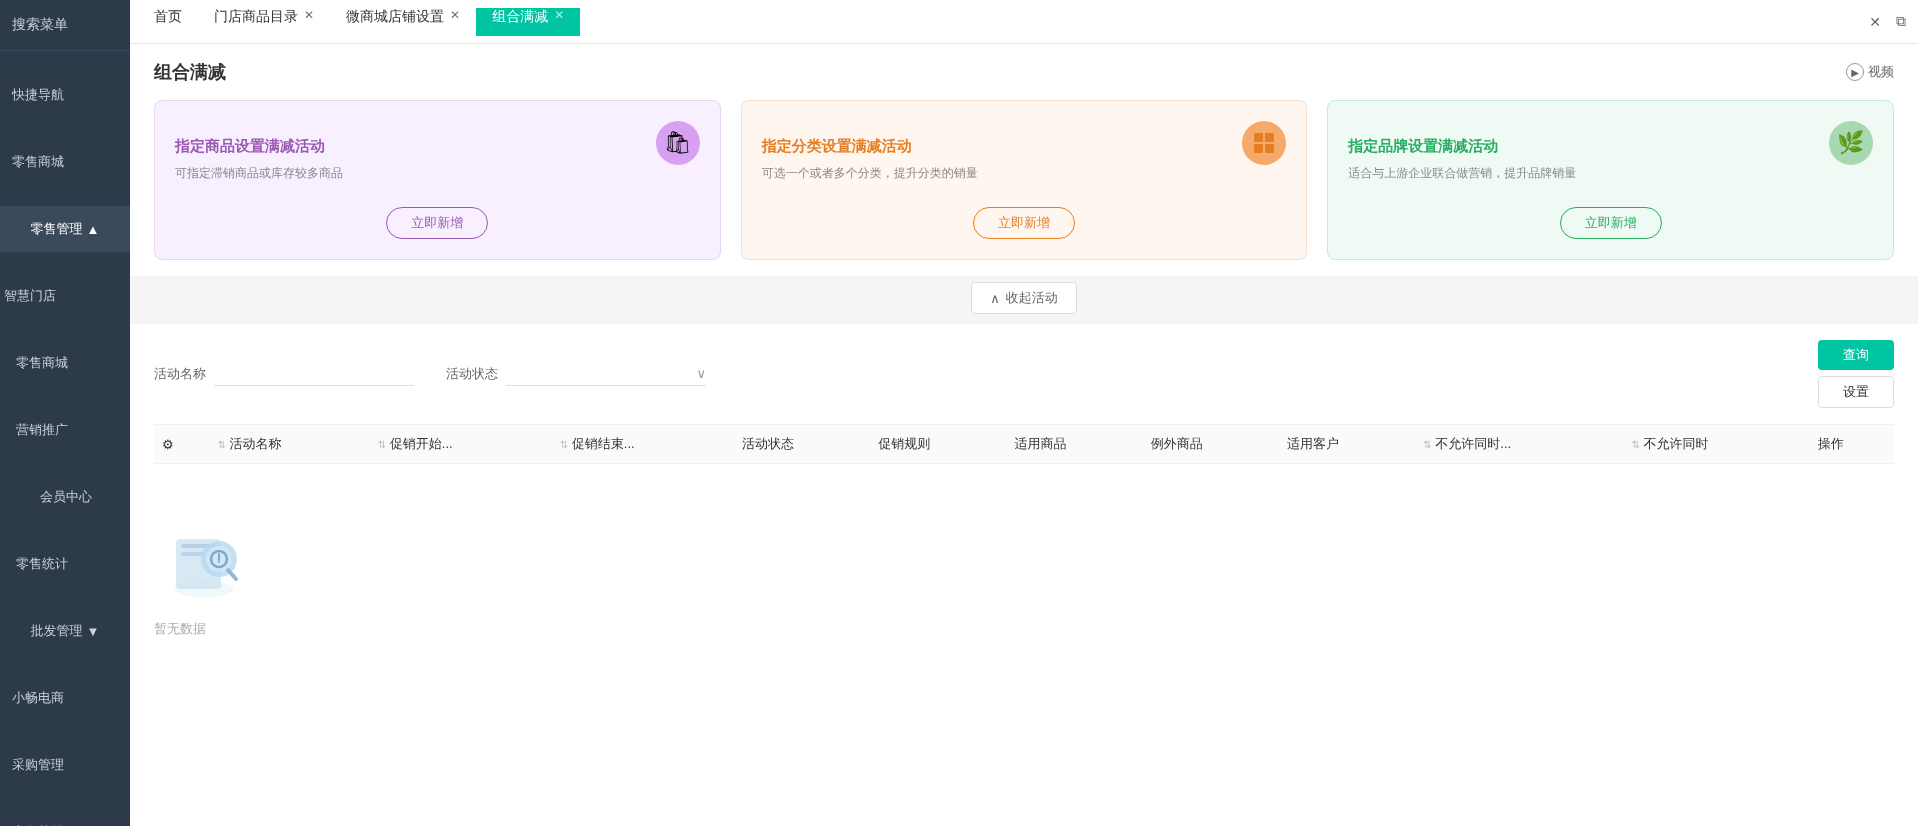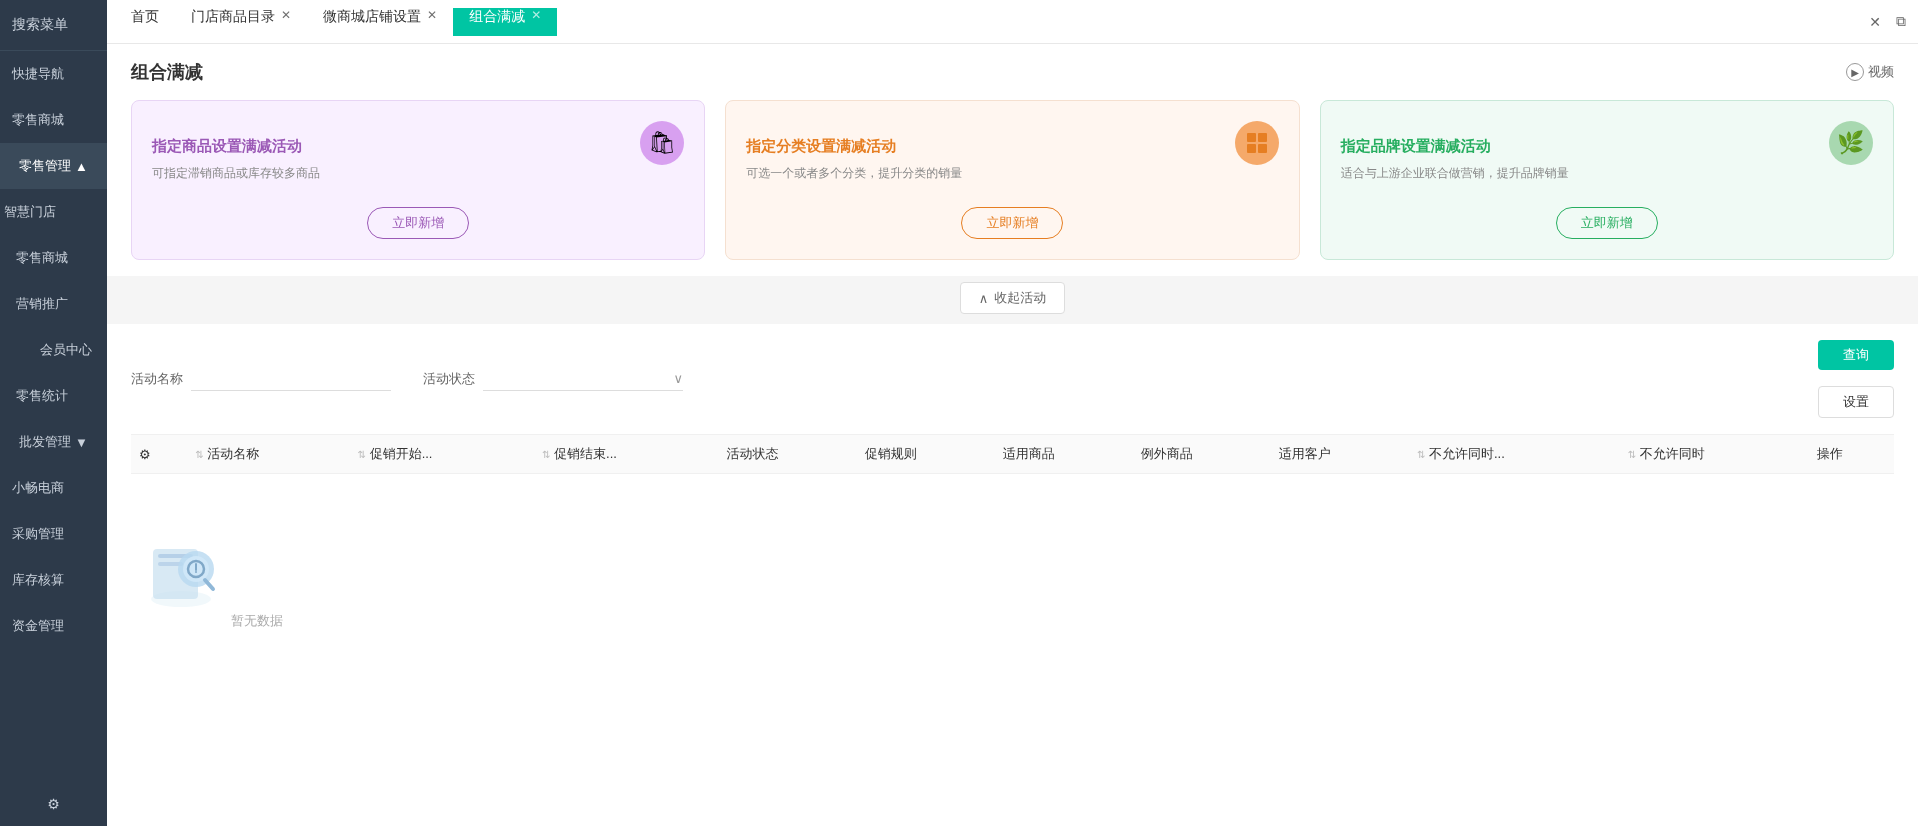--- a/index.html
+++ b/index.html
@@ -1,26 +1,27 @@
 <!DOCTYPE html>
 <html><head>
   <meta charset="utf-8">
   <style>
     * { margin: 0; padding: 0; box-sizing: border-box; }
     body { font-family: 'Microsoft YaHei', sans-serif; font-size: 14px; background: #f5f5f5; display: flex; width: 1918px; height: 826px; overflow: hidden; }
 
     
     .sidebar {
-      width: 107px;
+      width: 130px;
       background: #2d3a4a;
       color: #c8d0da;
       display: flex;
       flex-direction: column;
       flex-shrink: 0;
       height: 100%;
+      gap: 21px;
     }
     .sidebar-search {
       padding: 16px 12px;
       font-size: 14px;
       color: #c8d0da;
       cursor: pointer;
       border-bottom: 1px solid #3a4a5a;
     }
     .sidebar-item {
       padding: 14px 12px;
@@ -235,21 +236,21 @@
       display: flex;
       align-items: center;
       justify-content: space-between;
       cursor: pointer;
       color: #999;
     }
     .filter-actions {
       margin-left: auto;
       display: flex;
       flex-direction: column;
-      gap: 16px;
+      gap: 6px;
     }
     .btn-query {
       padding: 6px 24px;
       background: #00c5a3;
       color: #fff;
       border: none;
       border-radius: 4px;
       cursor: pointer;
       font-size: 13px;
     }
@@ -284,22 +285,22 @@
       font-weight: 500;
       text-align: left;
       white-space: nowrap;
     }
     th.sortable { cursor: pointer; }
     .sort-icon { font-size: 10px; color: #bbb; }
 
     
     .empty-state {
       display: flex;
-      flex-direction: row;
-      align-items: flex-end;
+      flex-direction: column;
+      align-items: flex-start;
       padding: 40px 0 60px 0;
     }
     .empty-icon {
       width: 100px;
       height: 100px;
       margin-bottom: 16px;
     }
     .empty-text { color: #aaa; font-size: 13px; }
 
     

